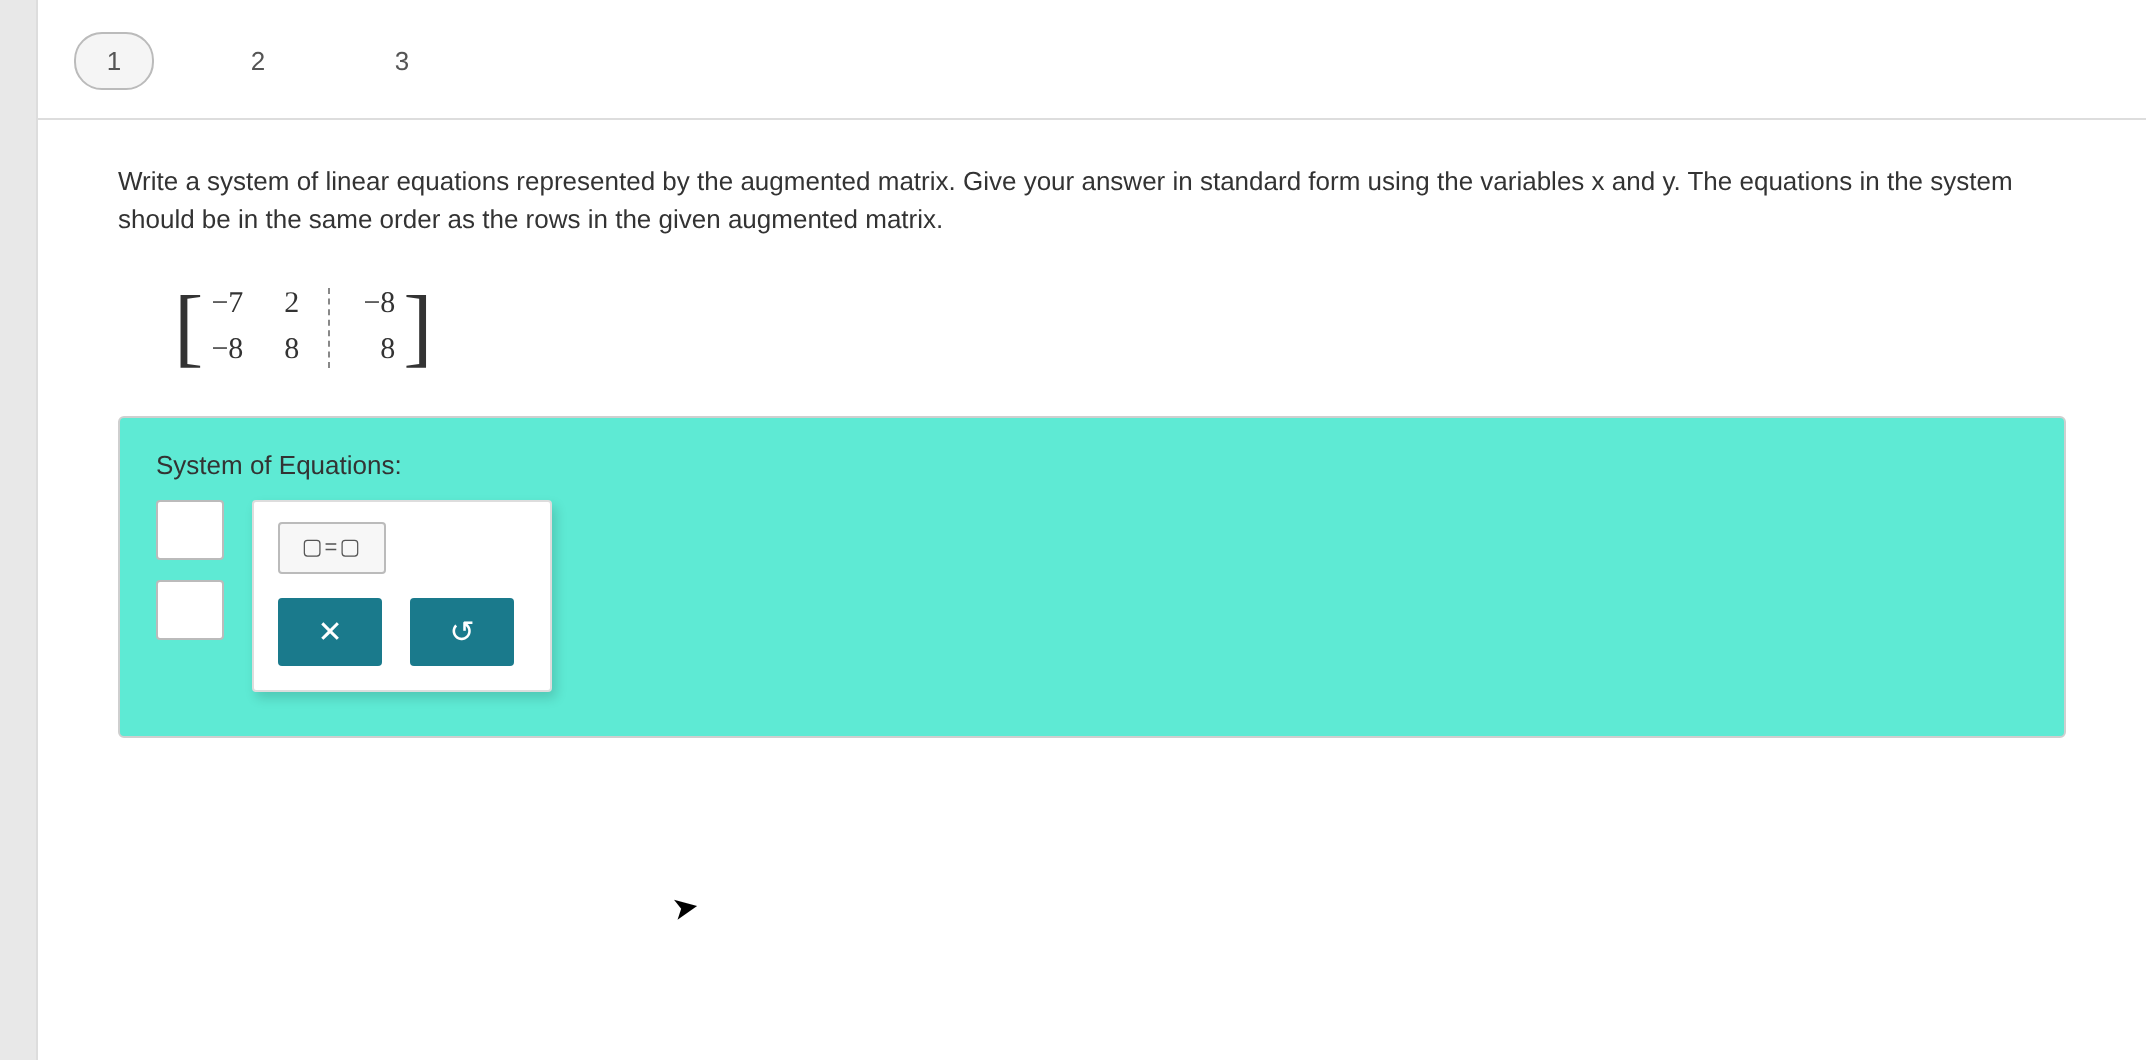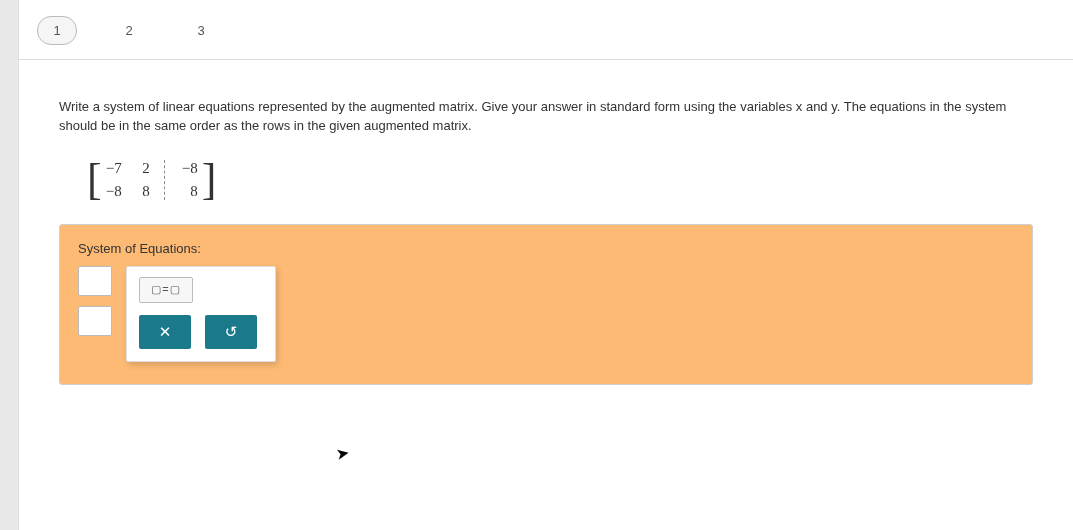--- a/index.html
+++ b/index.html
@@ -43,21 +43,20 @@
     width: 100%;
   }
   .content {
     padding: 22px 40px 20px 40px;
   }
   .prompt {
     font-size: 13px;
     color: #333;
     line-height: 1.45;
     margin-bottom: 18px;
-    margin-top: 16px;
   }
   .matrix-wrap {
     display: inline-flex;
     align-items: center;
     margin: 4px 0 22px 28px;
     font-size: 15px;
     color: #333;
   }
   .bracket-l, .bracket-r { font-size: 44px; line-height: 44px; font-family: 'Times New Roman', serif; }
   .mgrid {
@@ -73,21 +72,21 @@
     grid-row: span 2;
     align-self: stretch;
     margin: 0 2px;
   }
   .mcell { text-align: right; min-width: 16px; }
 
   .answer-area {
     border: 1px solid #cfcfcf;
     border-radius: 3px;
     padding: 16px 18px 22px 18px;
-    background: #fdba74;
+    background: #5eead4;
   }
   .answer-heading {
     font-size: 13px;
     color: #333;
     margin-bottom: 10px;
   }
   .sys-row { display: flex; gap: 14px; align-items: flex-start; }
   .eq-boxes { display: flex; flex-direction: column; gap: 10px; }
   .eq-input {
     width: 34px; height: 30px;

